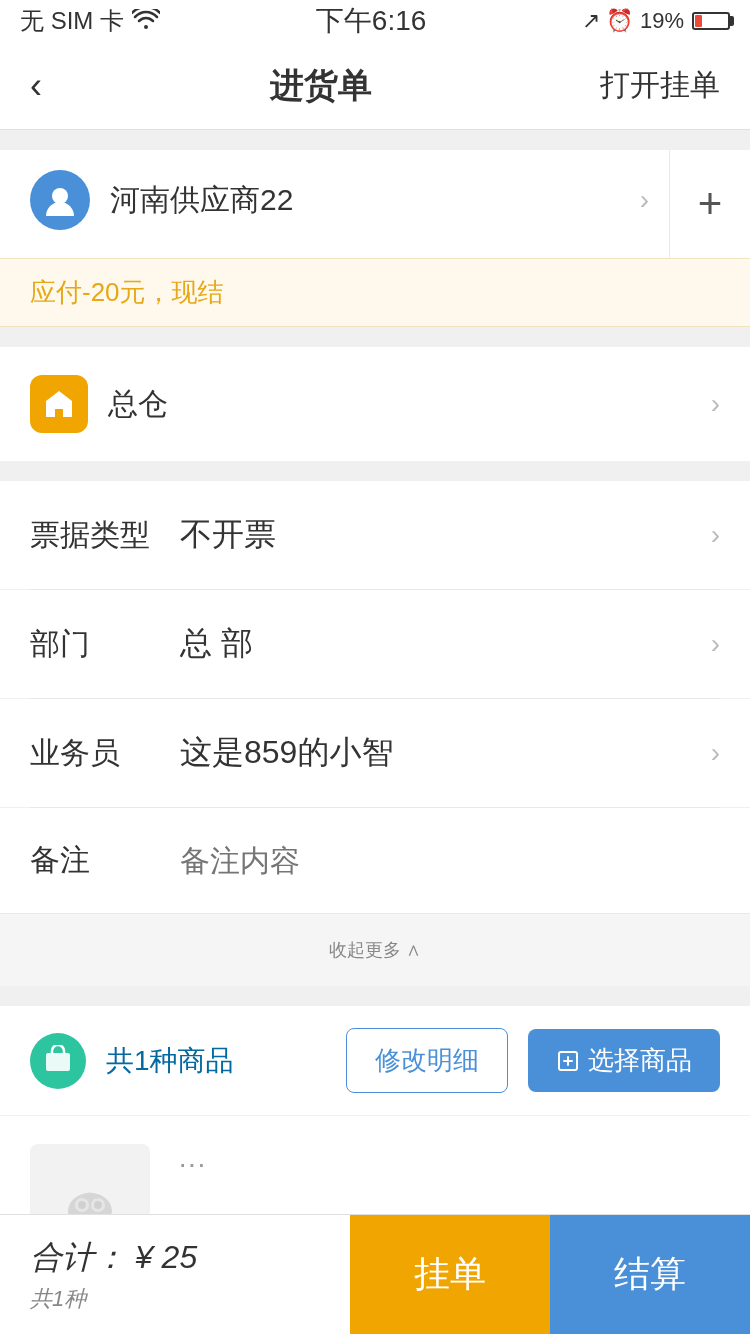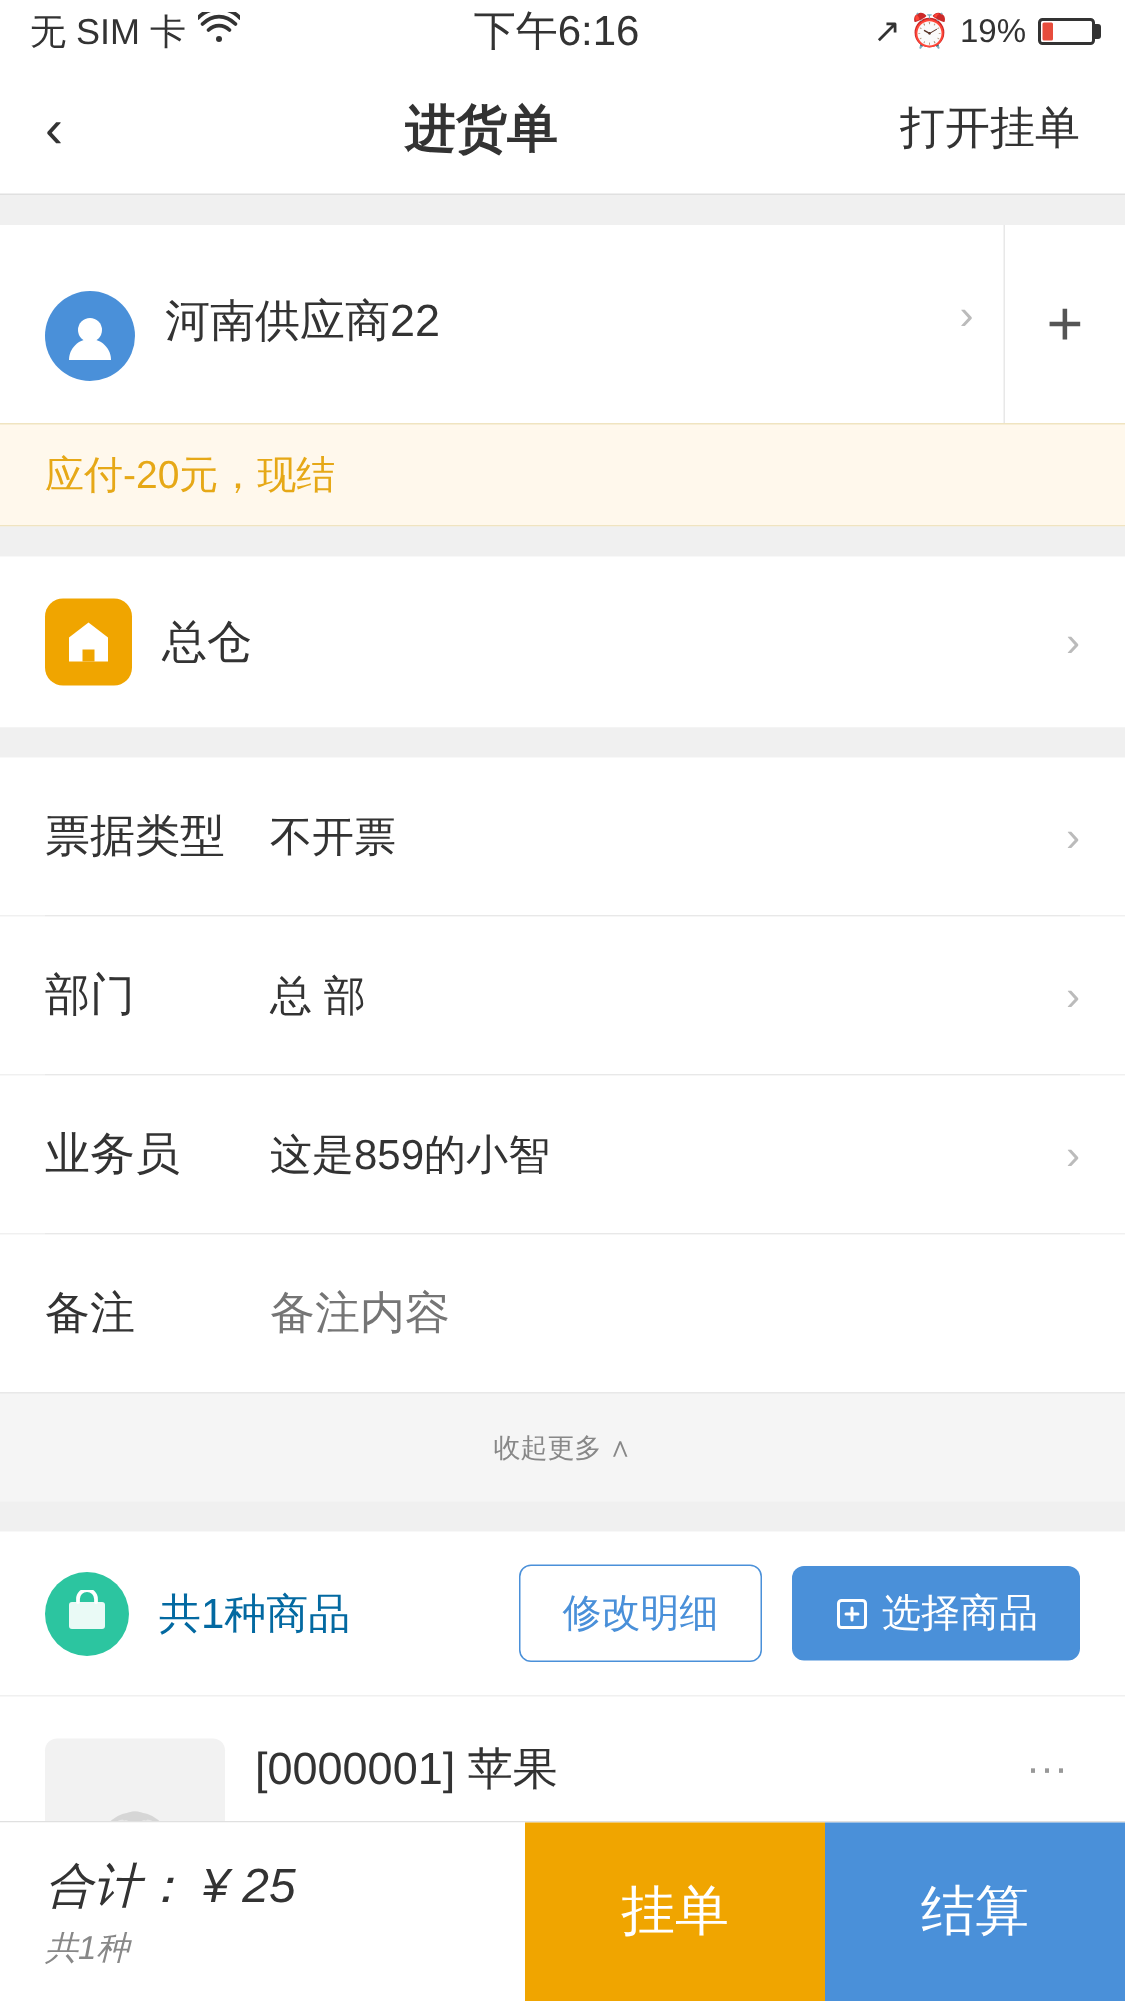--- a/index.html
+++ b/index.html
@@ -98,21 +98,22 @@
 
     
     .supplier-section {
       background: #fff;
       display: flex;
       align-items: stretch;
     }
     .supplier-main {
       flex: 1;
       display: flex;
-      padding: 44px 20px 28px 30px;
+      align-items: center;
+      padding: 20px 20px 28px 30px;
       border-right: 1px solid #e8e8e8;
       cursor: pointer;
     }
     .supplier-avatar {
       width: 60px;
       height: 60px;
       border-radius: 50%;
       background: #4a90d9;
       display: flex;
       align-items: center;
@@ -187,21 +188,21 @@
       cursor: pointer;
     }
     .form-key {
       font-size: 30px;
       color: #333;
       width: 140px;
       flex-shrink: 0;
     }
     .form-value {
       flex: 1;
-      font-size: 28px;
+      font-size: 32px;
       color: #333;
       padding-left: 10px;
     }
     .form-input {
       flex: 1;
       border: none;
       outline: none;
       font-size: 30px;
       color: #1d4ed8;
       background: transparent;
@@ -493,33 +494,20 @@
 
         <ellipse cx="35" cy="42" rx="22" ry="18" fill="#999"></ellipse>
         <circle cx="27" cy="36" r="7" fill="#ccc"></circle>
         <circle cx="43" cy="36" r="7" fill="#ccc"></circle>
         <circle cx="27" cy="36" r="4" fill="#888"></circle>
         <circle cx="43" cy="36" r="4" fill="#888"></circle>
         <path d="M30 48 Q35 52 40 48" stroke="#ccc" stroke-width="2" fill="none"></path>
         <path d="M28 28 Q35 22 42 28" stroke="#999" stroke-width="3" fill="none" stroke-linecap="round"></path>
       </svg>
     </div>
-    <div class="product-info">
-      <div class="product-name">
-        <span>[0000001]</span>
-        <span>苹果</span>
-      </div>
-      <div class="product-price">
-        <span>¥5</span>
-        <span> x </span>
-        <span class="highlight">5千克</span>
-        <span> = </span>
-        <span class="highlight">¥25</span>
-      </div>
-    </div>
     <span class="product-more">···</span>
   </div>
 
 </div>
 
 <div class="bottom-bar">
   <div class="bottom-total">
     <div class="bottom-total-amount">
       <span>合计：</span>
       <span>¥ 25</span>

